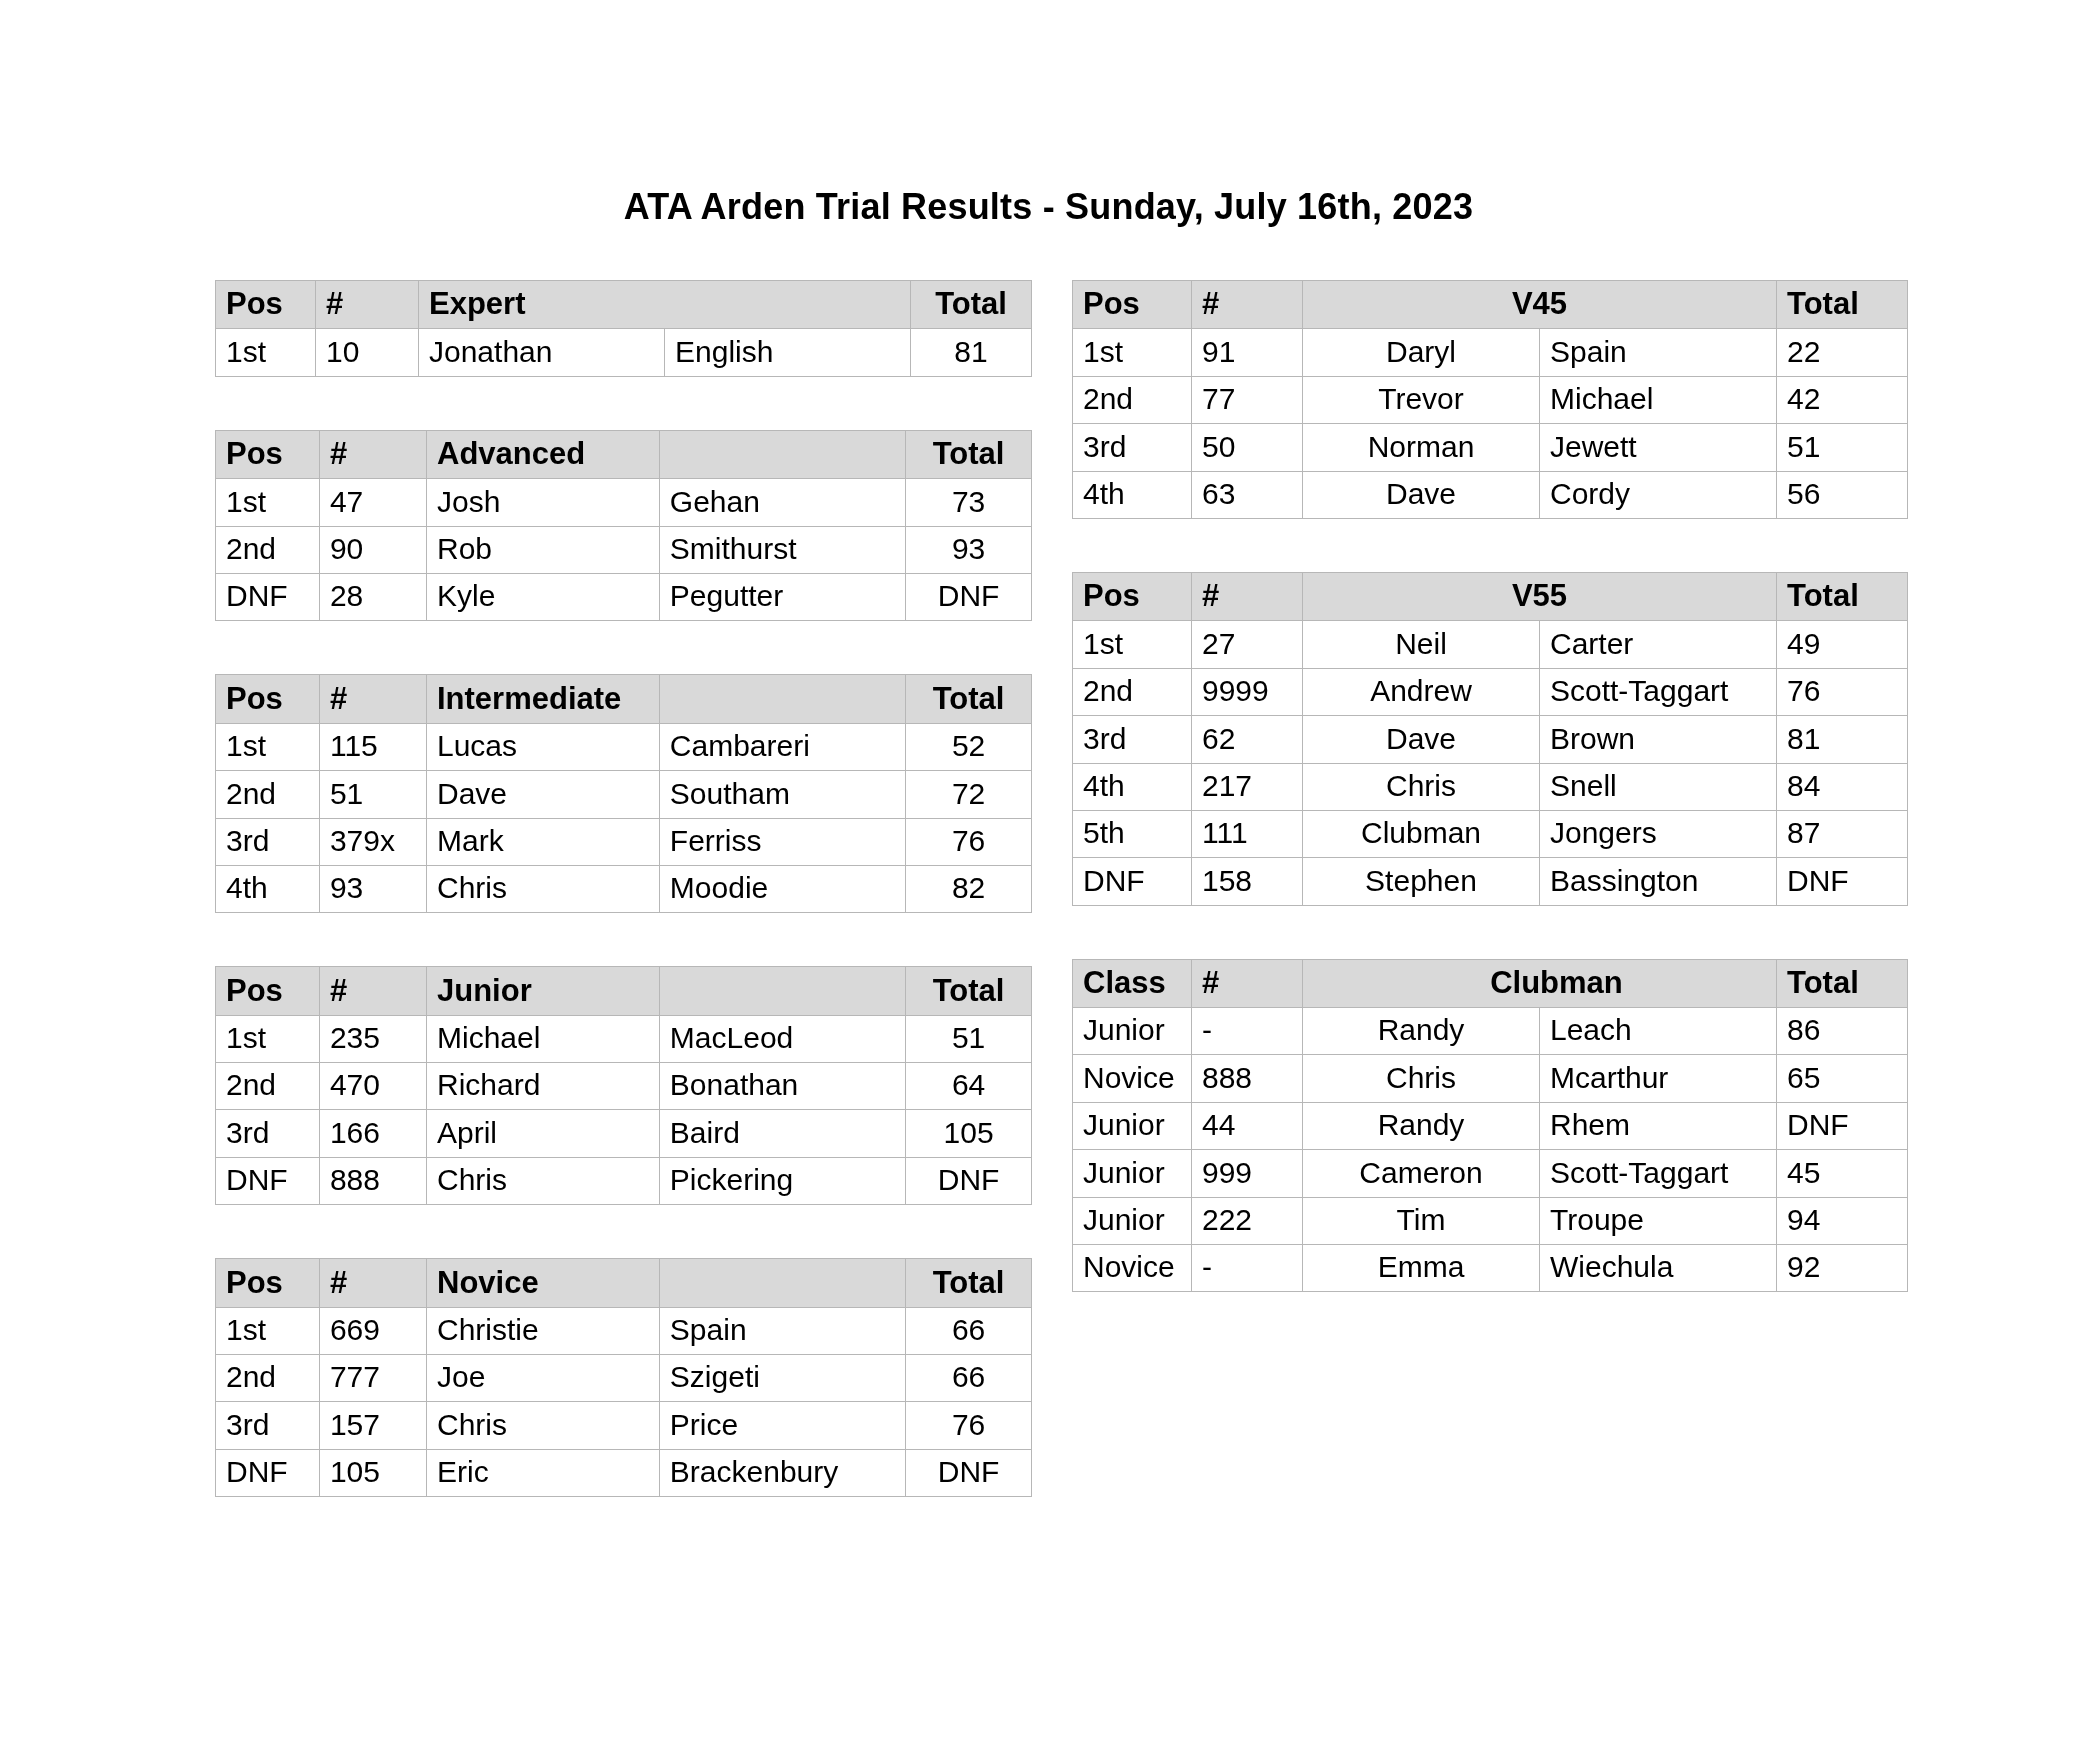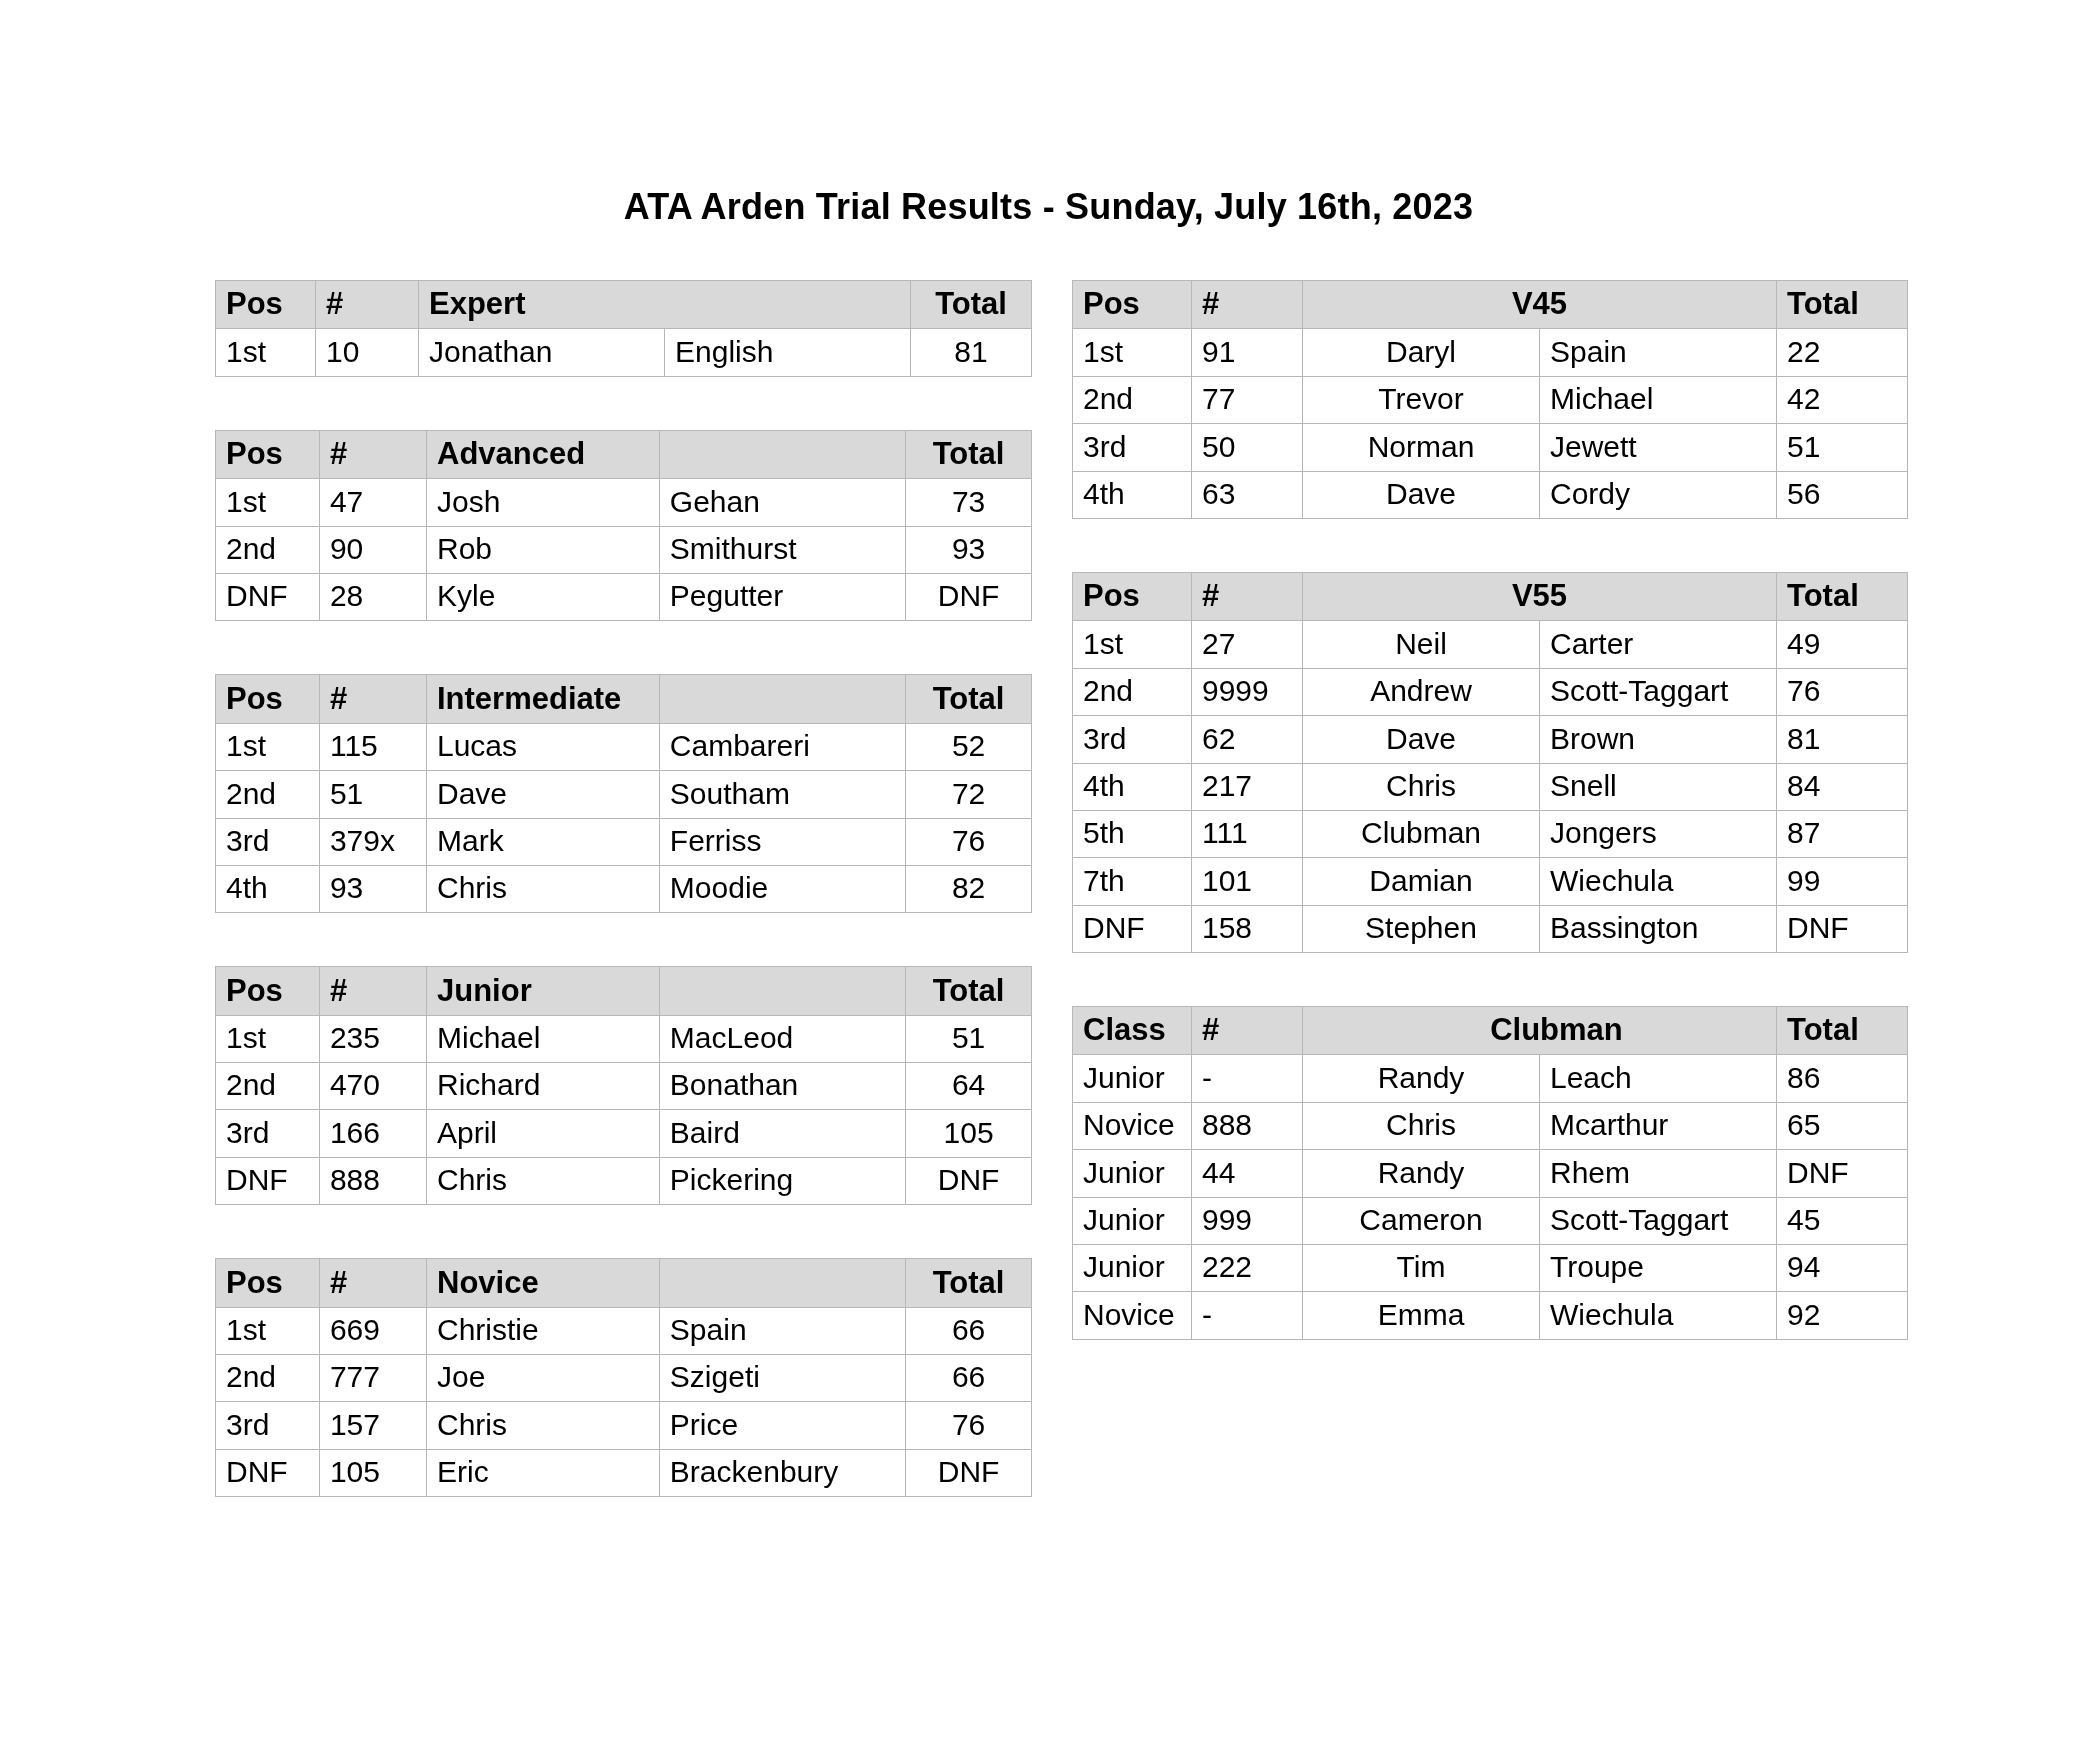--- a/index.html
+++ b/index.html
@@ -375,27 +375,20 @@
               <td class="c-total">84</td>
             </tr>
             <tr>
               <td class="c-pos">5th</td>
               <td class="c-num">111</td>
               <td class="c-first">Clubman</td>
               <td class="c-last">Jongers</td>
               <td class="c-total">87</td>
             </tr>
             <tr>
-              <td class="c-pos">7th</td>
-              <td class="c-num">101</td>
-              <td class="c-first">Damian</td>
-              <td class="c-last">Wiechula</td>
-              <td class="c-total">99</td>
-            </tr>
-            <tr>
               <td class="c-pos">DNF</td>
               <td class="c-num">158</td>
               <td class="c-first">Stephen</td>
               <td class="c-last">Bassington</td>
               <td class="c-total">DNF</td>
             </tr>
           </tbody>
         </table>
         <table class="results">
           <thead>

